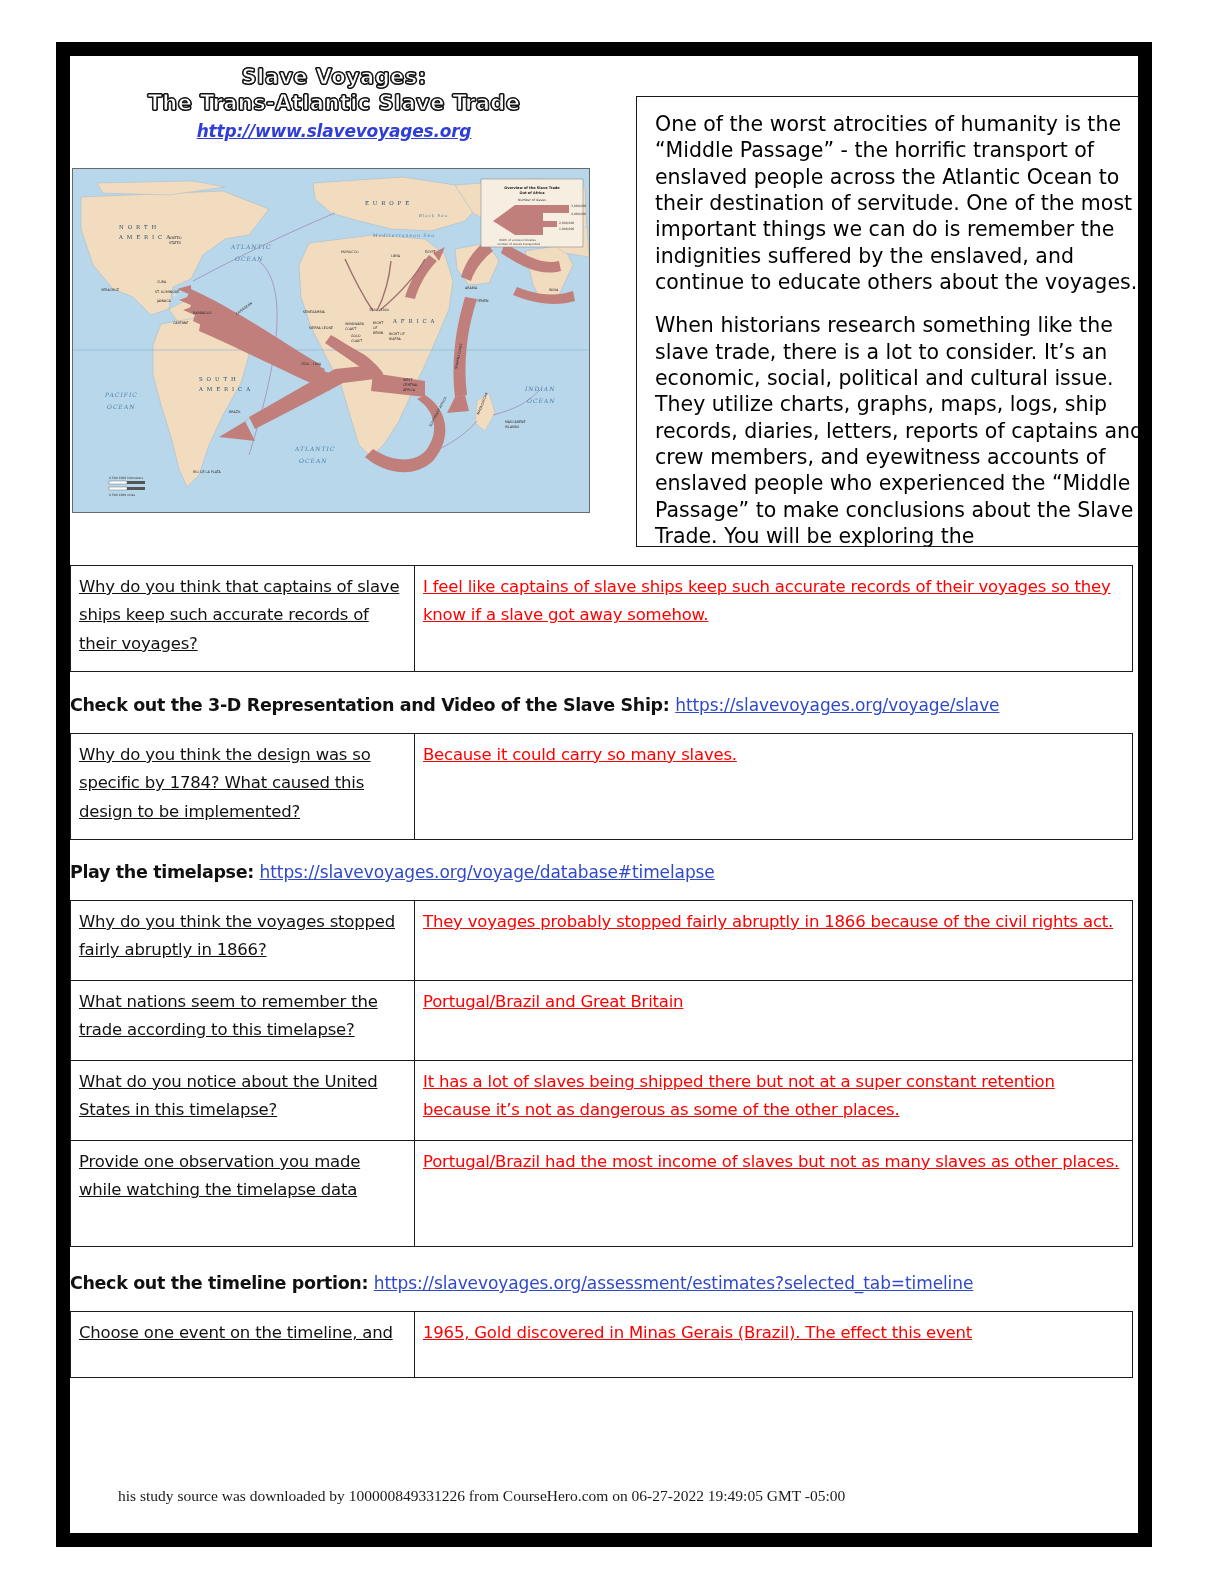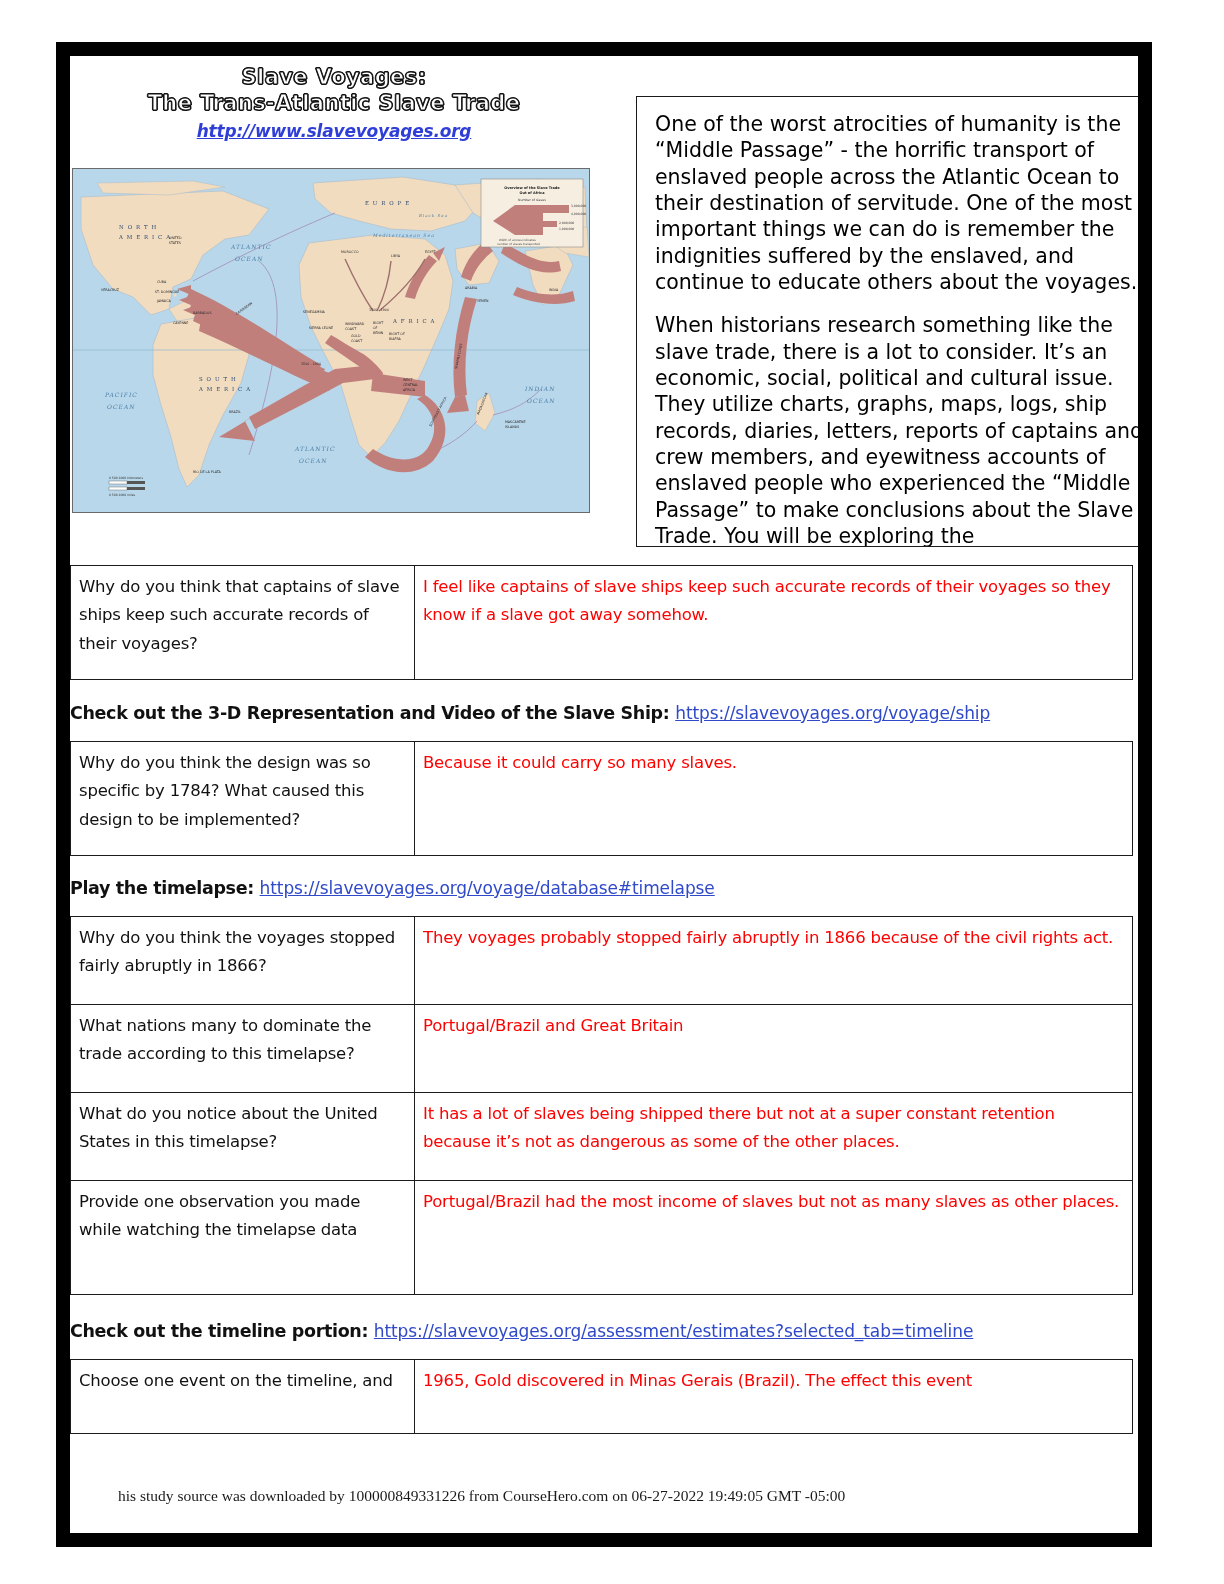--- a/index.html
+++ b/index.html
@@ -134,21 +134,22 @@
   
   table.qa {
     border-collapse: collapse;
     width: 1063px;
     table-layout: fixed;
     margin: 0;
   }
   table.qa td {
     border: 1.3px solid #1c1c1c;
     vertical-align: top;
-    padding: 7px 8px 14px 8px;
+    padding: 7px 8px 6px 8px;
+    text-decoration: underline;
   }
   td.q {
     width: 327px;
     font-family: "DejaVu Sans", sans-serif;
     font-size: 16.5px;
     line-height: 1.72;
     color: #111111;
     letter-spacing: -0.2px;
   }
   td.a {
@@ -370,21 +371,21 @@
         <tr>
       <td class="q" style="height:92px">Why do you think that captains of slave ships keep such accurate records of their voyages?</td>
       <td class="a">I feel like captains of slave ships keep such accurate records of their voyages so they know if a slave got away somehow.</td>
     </tr>
   </tbody>
     </table>
 
   <div class="sec-gap-1"></div>
   <div class="section-head">
     <span>Check out the 3-D Representation and Video of the Slave Ship:</span>
-    <span class="url">https://slavevoyages.org/voyage/ship</span>
+    <span class="url">https://slavevoyages.org/voyage/slave</span>
   </div>
   <div style="height:18px"></div>
   <table class="qa">
     <tbody>
         <tr>
       <td class="q" style="height:92px">Why do you think the design was so specific by 1784? What caused this design to be implemented?</td>
       <td class="a">Because it could carry so many slaves.</td>
     </tr>
   </tbody>
     </table>
@@ -395,21 +396,21 @@
     <span class="url">https://slavevoyages.org/voyage/database#timelapse</span>
   </div>
   <div style="height:18px"></div>
   <table class="qa">
     <tbody>
         <tr>
       <td class="q" style="height:66px">Why do you think the voyages stopped  fairly abruptly in 1866?</td>
       <td class="a">They voyages probably stopped fairly abruptly in 1866 because of the civil rights act.</td>
     </tr>
     <tr>
-      <td class="q" style="height:66px">What nations many to dominate the trade according to this timelapse?</td>
+      <td class="q" style="height:66px">What nations seem to remember the trade according to this timelapse?</td>
       <td class="a">Portugal/Brazil and Great Britain</td>
     </tr>
     <tr>
       <td class="q" style="height:66px">What do you notice about the United States in this timelapse?</td>
       <td class="a">It has a lot of slaves being shipped there but not at a super constant retention because it’s not as dangerous as some of the other places.</td>
     </tr>
     <tr>
       <td class="q" style="height:92px">Provide one observation you made while watching the timelapse data</td>
       <td class="a">Portugal/Brazil had the most income of slaves but not as many slaves as other places.</td>
     </tr>

